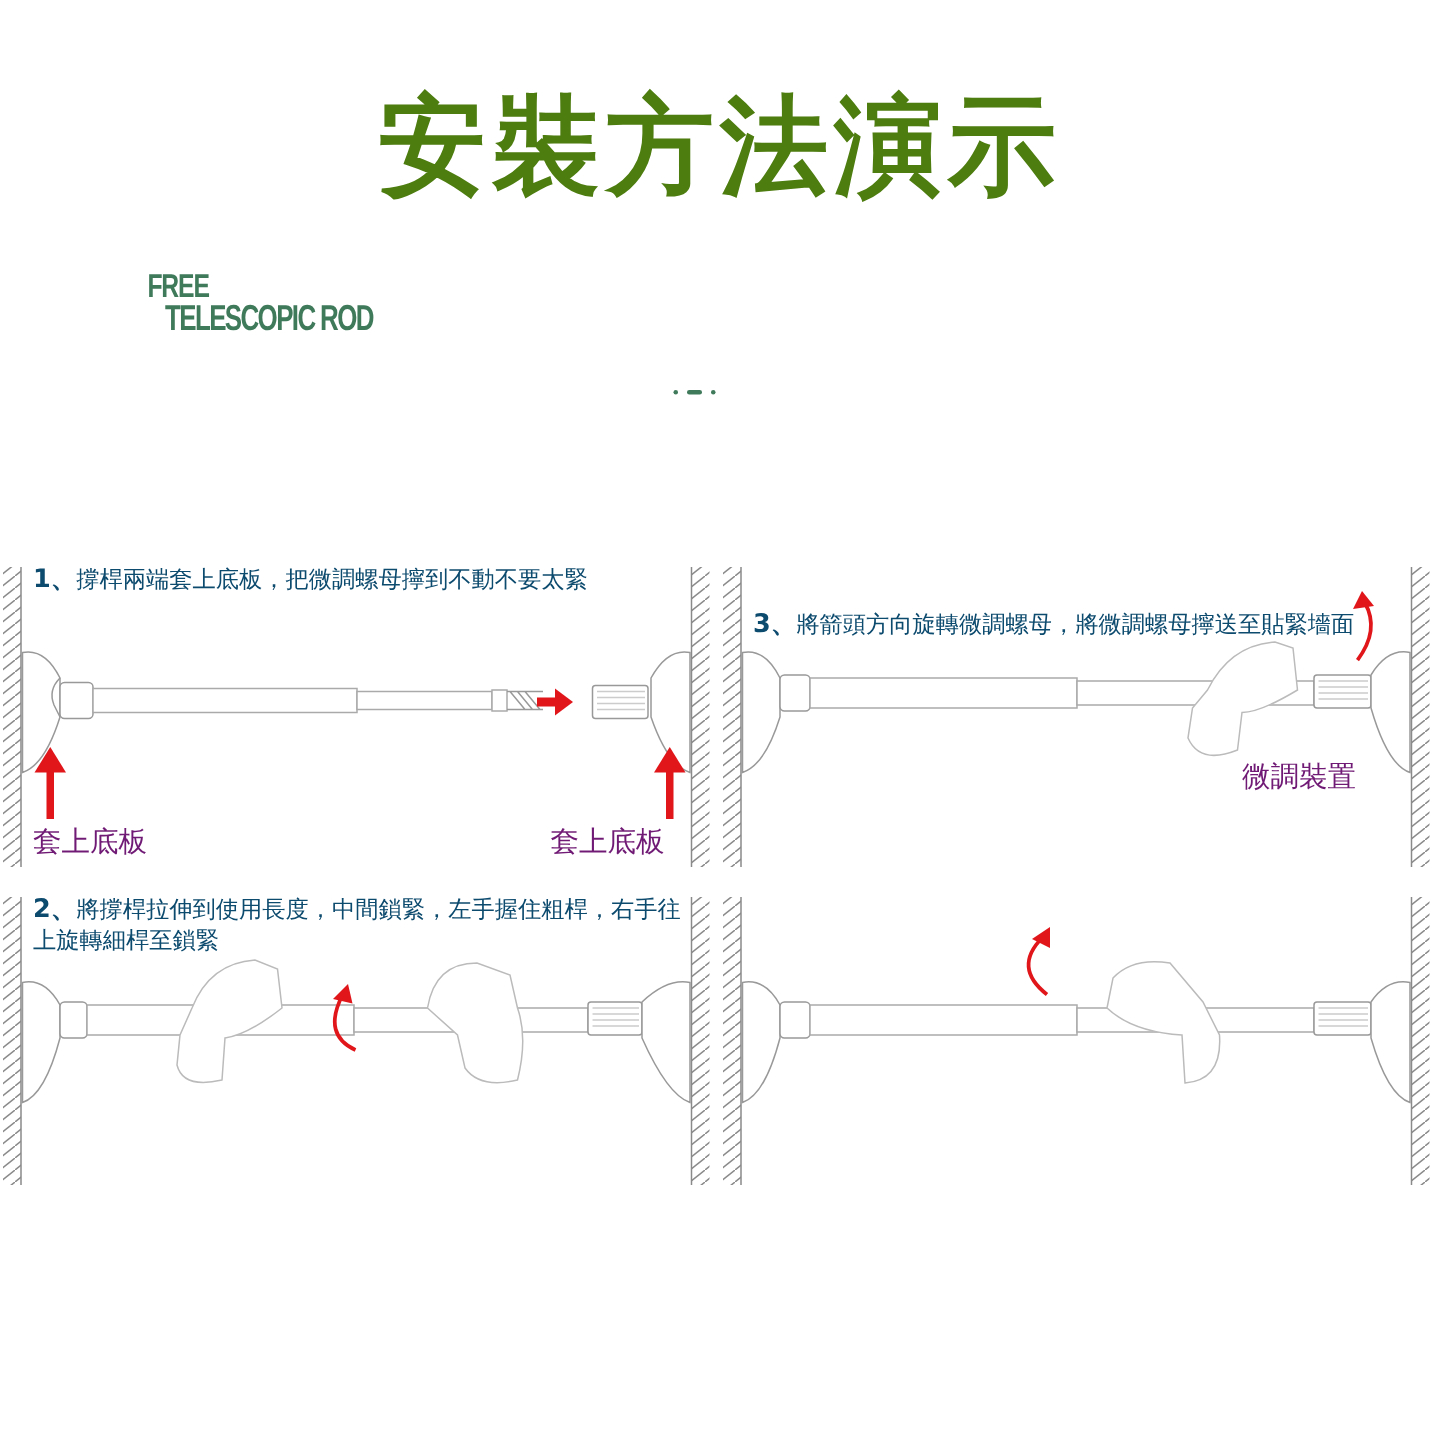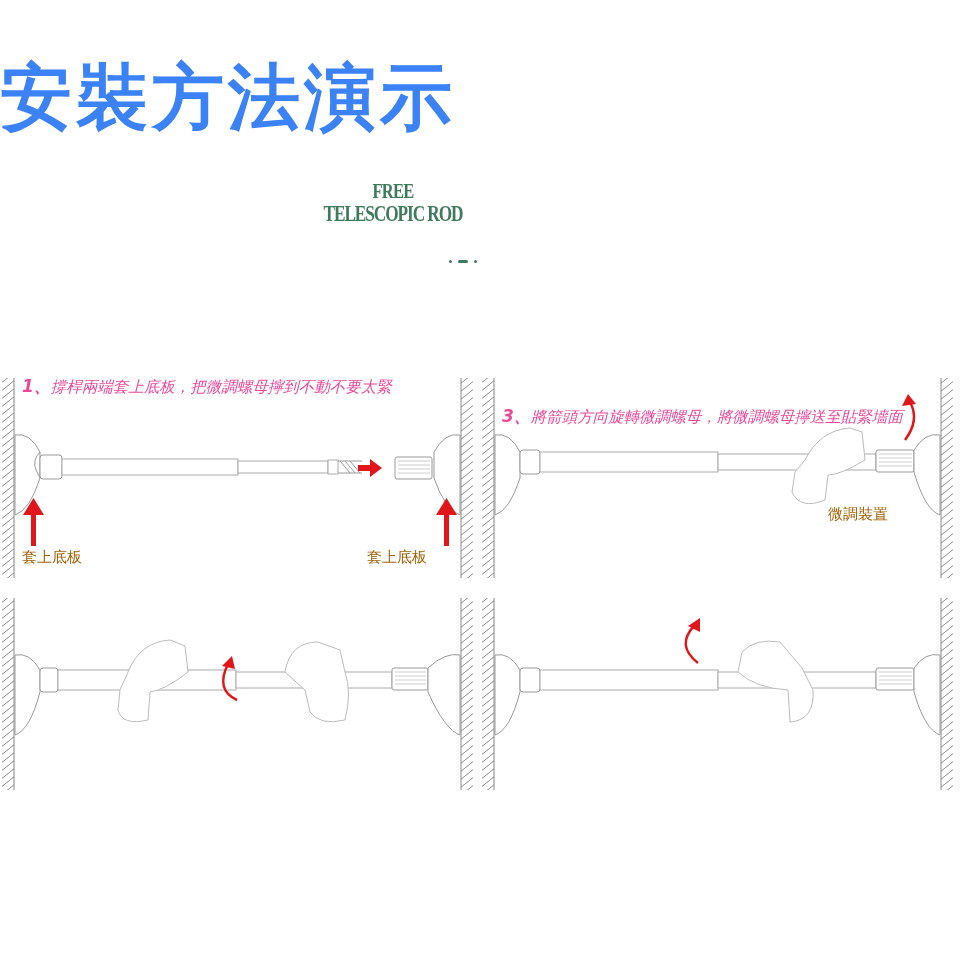--- a/index.html
+++ b/index.html
@@ -1,26 +1,26 @@
 <!DOCTYPE html>
 <html><head>
 <meta charset="utf-8">
 <style>
   html,body{margin:0;padding:0;background:#ffffff;}
   body{width:960px;height:960px;position:relative;overflow:hidden;font-family:"DejaVu Sans",sans-serif;color:#222;}
-  .title{position:absolute;top:52px;left:0;width:960px;text-align:left;font-size:72px;font-weight:bold;letter-spacing:4px;color:#3b82f6;line-height:90px;}
-  .brand{position:absolute;top:180px;left:0;width:786px;text-align:center;color:#3f7a5b;font-family:Liberation Serif, serif;font-weight:bold;font-stretch:condensed;line-height:22px;}
+  .title{position:absolute;top:52px;left:0;width:960px;text-align:center;font-size:72px;font-weight:bold;letter-spacing:4px;color:#4d7c0f;line-height:90px;}
+  .brand{position:absolute;top:180px;left:0;width:786px;color:#3f7a5b;font-family:Liberation Sans, sans-serif;font-weight:bold;font-stretch:condensed;line-height:22px;}
   .brand .l1{font-size:22px;letter-spacing:-1px;transform:scaleX(0.75);display:block;}
   .brand .l2{font-size:24px;letter-spacing:-1.5px;transform:scaleX(0.72);display:block;}
   .dots{position:absolute;top:259px;left:449px;width:30px;height:6px;}
   .dots span{position:absolute;top:1px;height:3px;background:#3f7a5b;border-radius:2px;}
   .panel{position:absolute;width:480px;height:220px;}
-  .ptext{position:absolute;left:22px;top:16px;font-size:15.5px;line-height:21px;color:#ec4899;width:440px;font-style:italic;}
+  .ptext{position:absolute;left:22px;top:16px;font-size:15.5px;line-height:21px;color:#0c4a6e;width:440px;}
   .ptext b{font-weight:bold;font-size:17px;}
-  .label{position:absolute;font-size:15px;color:#a16207;}
+  .label{position:absolute;font-size:19px;color:#701a75;}
   svg{position:absolute;left:0;top:0;}
 </style>
 </head>
 <body>
 
 <div class="title">安裝方法演示</div>
 <div class="brand">
   <span class="l1">FREE</span>
   <span class="l2">TELESCOPIC ROD</span>
 </div>
@@ -107,20 +107,21 @@
     <rect x="58" y="90" width="178" height="20" fill="#fff" stroke="#aaa"></rect>
     <rect x="236" y="92" width="156" height="16" fill="#fff" stroke="#aaa"></rect>
     <rect x="392" y="88" width="36" height="22" rx="2" fill="#fff" stroke="#999"></rect>
     <path d="M395 92 H426 M395 96 H426 M395 100 H426 M395 104 H426" stroke="#ccc"></path>
     <path d="M460 75 Q445 72 428 88 L428 112 Q445 150 460 155 Z" fill="#fff" stroke="#999"></path>
     <path d="M128 92 Q140 62 170 60 L185 66 L188 92 Q165 110 150 112 L148 140 Q122 146 118 130 L120 110 Z" fill="#fff" stroke="#bbb"></path>
     <path d="M285 92 Q290 62 318 62 L340 70 L345 92 Q352 112 345 140 Q320 146 310 132 L305 110 Z" fill="#fff" stroke="#bbb"></path>
     <path d="M237 120 Q215 110 228 84" fill="none" stroke="#e0161b" stroke-width="2.5"></path>
     <path d="M222 86 L232 76 L235 89 Z" fill="#e0161b"></path>
   </svg>
+  <div class="ptext"><b>2、</b><span>將撐桿拉伸到使用長度，中間鎖緊，左手握住粗桿，右手往上旋轉細桿至鎖緊</span></div>
 </div>
 
 <div class="panel" style="left:480px;top:580px;">
   <svg width="480" height="220">
     <rect x="2" y="18" width="12" height="192" fill="url(#hatch)"></rect>
       <line x1="14" y1="18" x2="14" y2="210" stroke="#8a8a8a"></line>
     <rect x="461" y="18" width="12" height="192" fill="url(#hatch)"></rect>
       <line x1="461" y1="18" x2="461" y2="210" stroke="#8a8a8a"></line>
     <path d="M15 75 Q30 72 40 90 L40 112 Q30 150 15 155 Z" fill="#fff" stroke="#999"></path>
     <rect x="40" y="88" width="20" height="24" rx="3" fill="#fff" stroke="#999"></rect>

